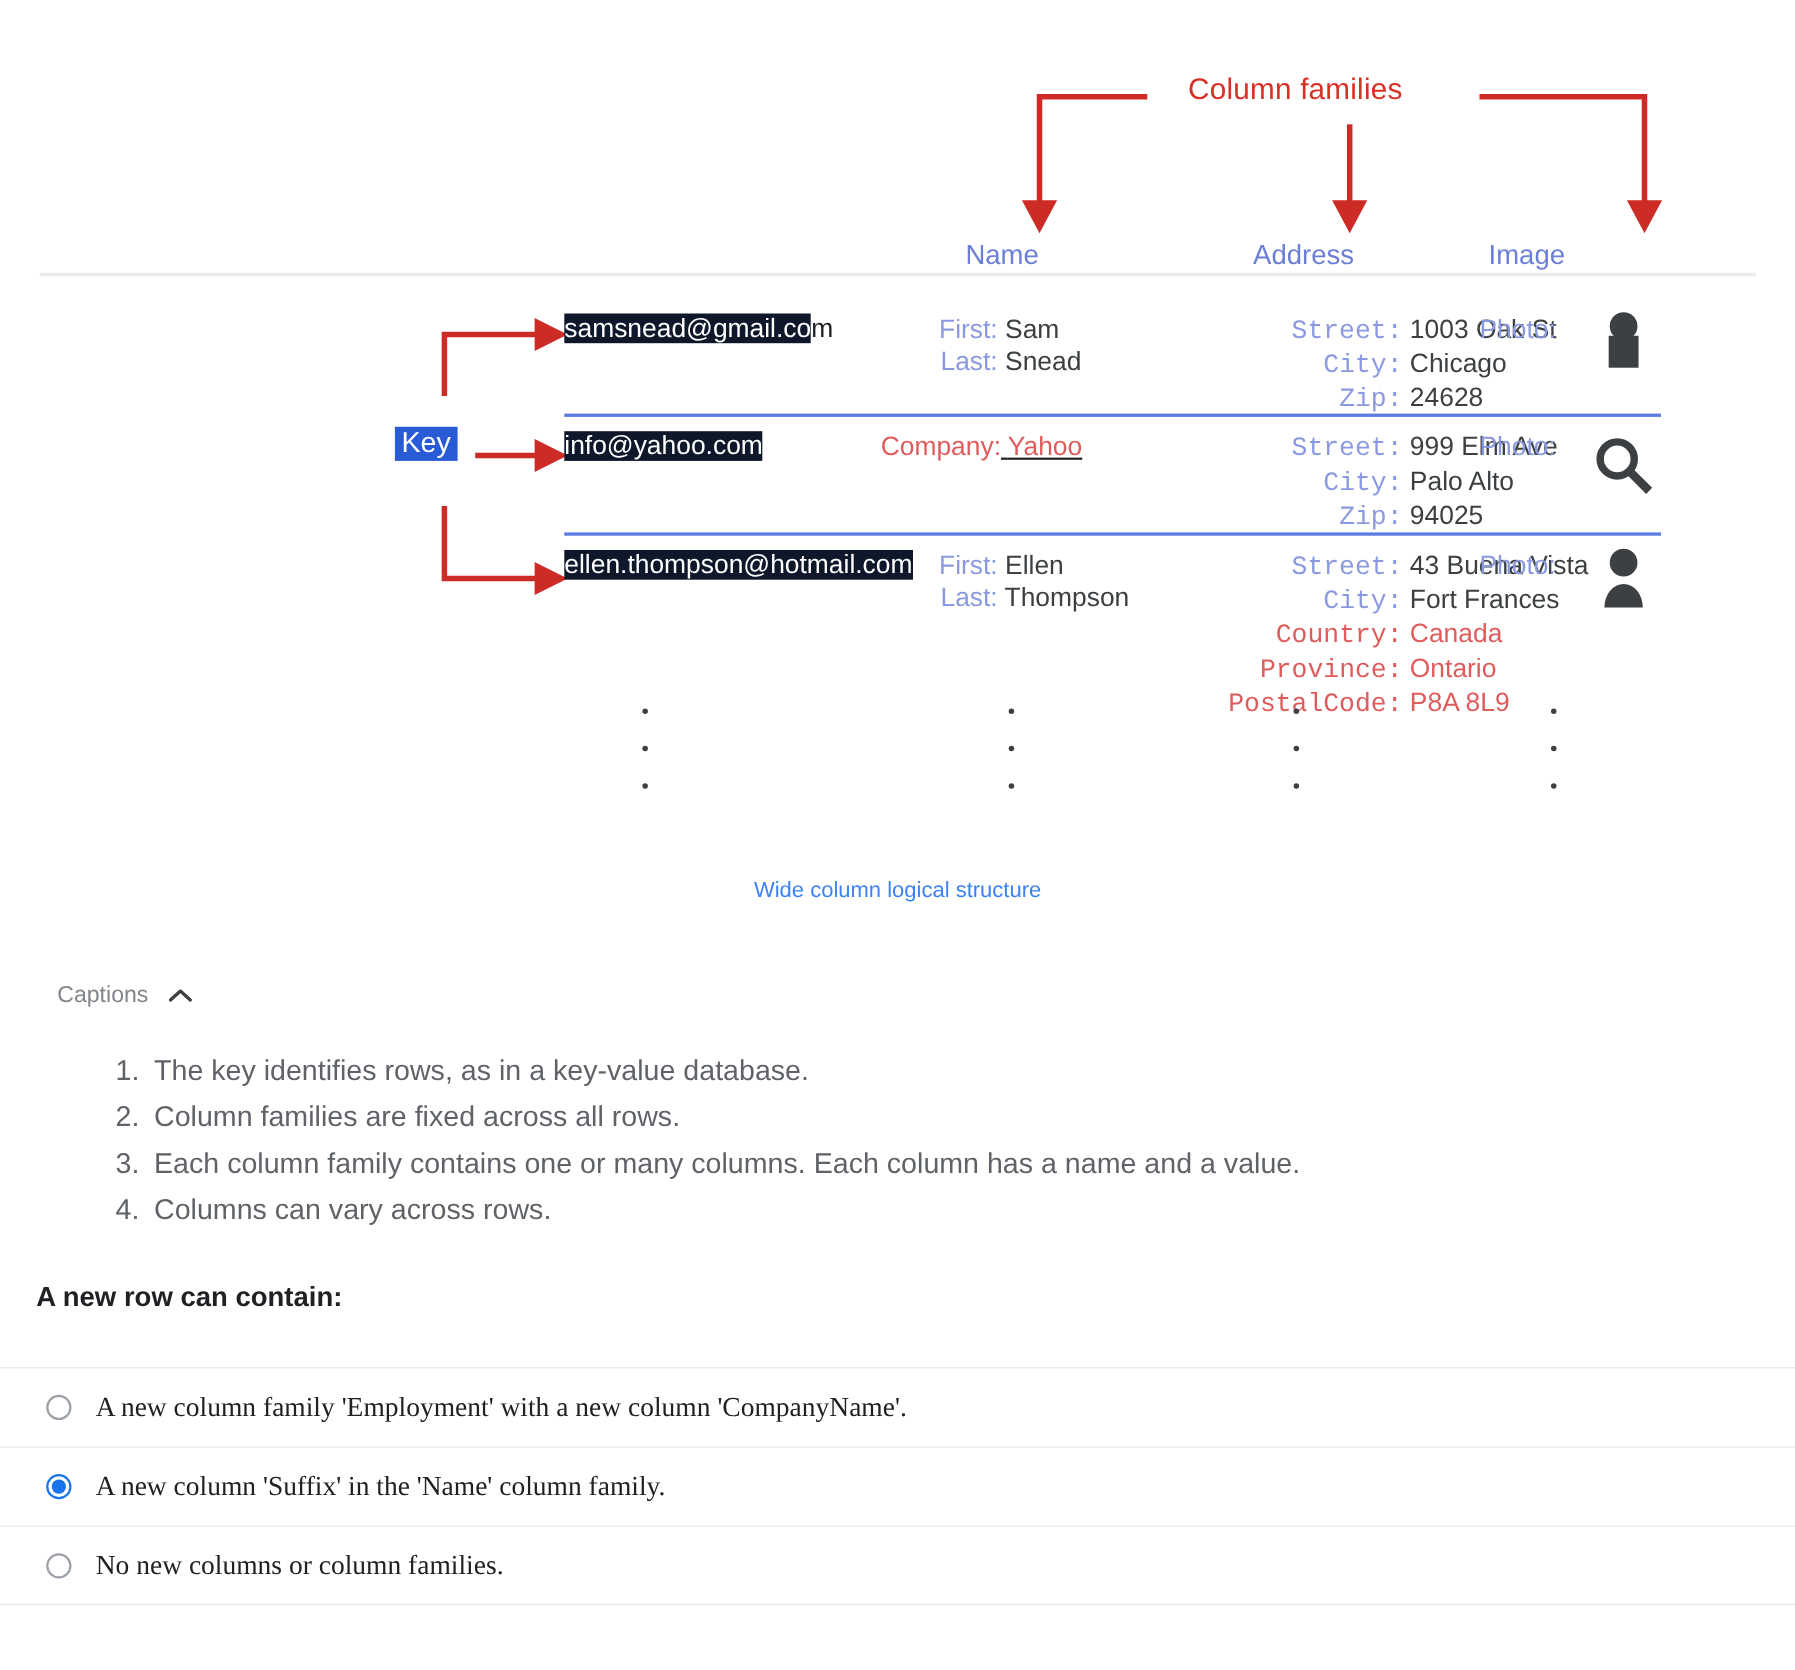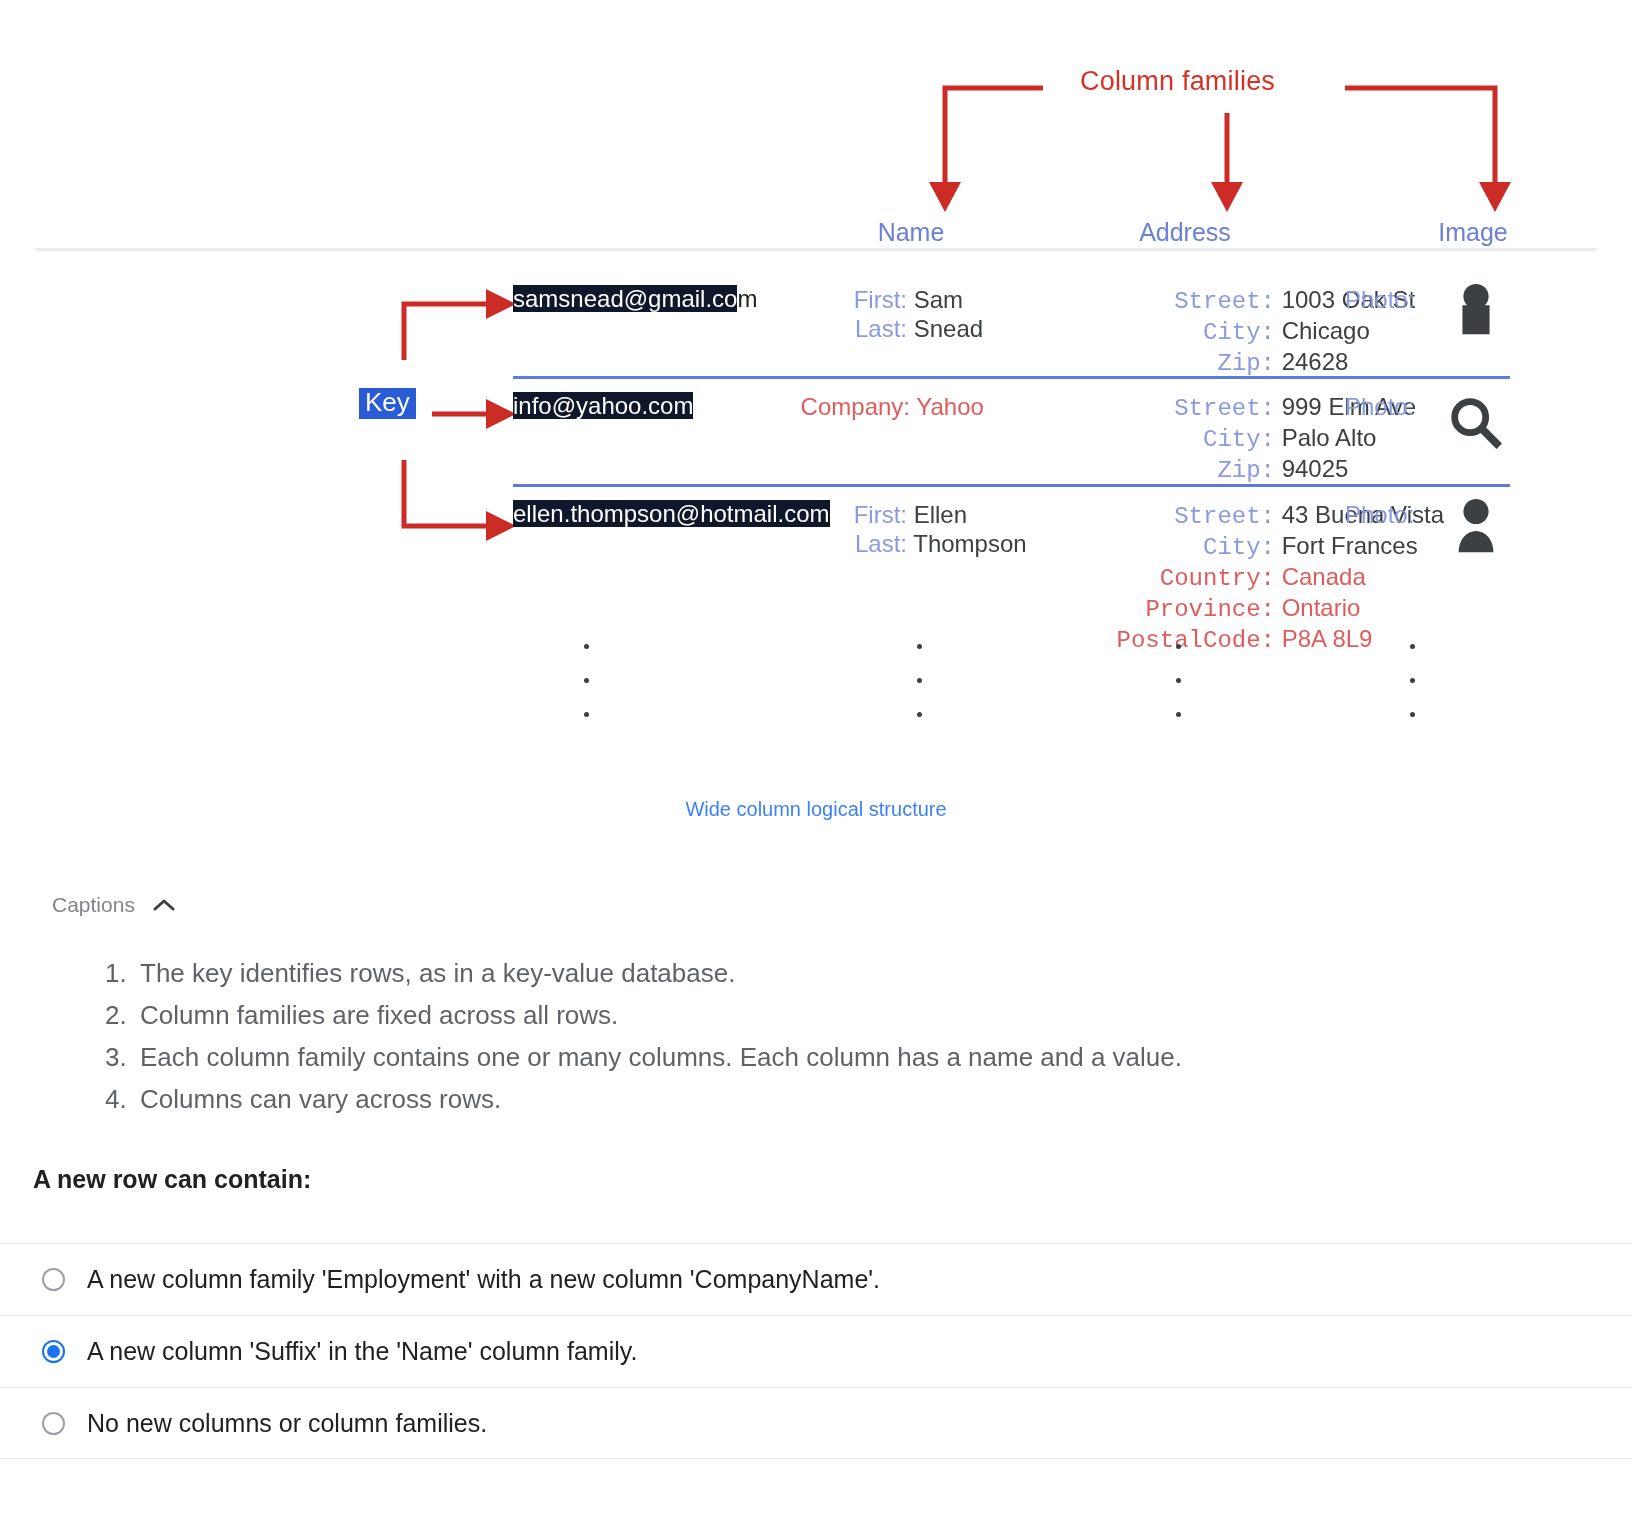--- a/index.html
+++ b/index.html
@@ -48,21 +48,21 @@
     height: 36px;
   }
   .cf-head {
     position: absolute;
     font-size: 25px;
     color: #6b7fd7;
     text-align: center;
   }
   .cf-head.name    { left: 806px; width: 210px; }
   .cf-head.address { left: 1080px; width: 210px; }
-  .cf-head.image   { left: 1368px; width: 210px; }
+  .cf-head.image   { left: 1283px; width: 210px; }
 
   .header-rule {
     position: absolute;
     left: 36px;
     top: 248px;
     width: 1560px;
     height: 3px;
     background: #e8eaed;
   }
 
@@ -197,20 +197,21 @@
     font-size: 25px;
     font-weight: bold;
     color: #202124;
   }
 
   .options {
     position: absolute;
     left: 0;
     top: 1243px;
     width: 1632px;
+    font-family: Liberation Serif, serif;
   }
   .opt {
     position: relative;
     display: flex;
     align-items: center;
     height: 72px;
     padding-left: 42px;
     border-top: 1px solid #e4e6e8;
     font-size: 25px;
     color: #202124;
@@ -301,21 +302,21 @@
     <svg class="photo-icon" viewBox="0 0 64 64">
       <circle cx="32" cy="16" r="13" fill="#3c4043"></circle>
       <rect x="18" y="25" width="28" height="30" fill="#3c4043"></rect>
     </svg>
   </div>
 
   <div class="row" style="top:392px;">
     <div class="rowline"></div>
     <div class="rowkey"><span class="hl">info@yahoo.com</span><span class="plain"></span></div>
 
-    <div class="cellblock col-name" style="left:275px;">
+    <div class="cellblock col-name" style="left:275px;text-decoration:underline;">
       <span class="ln red"><span class="lbl" style="width:135px;">Company:</span> <span class="val">Yahoo</span></span>
     </div>
 
     <div class="cellblock col-addr">
       <span class="ln"><span class="lbl">Street:</span> <span class="val">999 Elm Ave</span></span>
       <span class="ln"><span class="lbl">City:</span> <span class="val">Palo Alto</span></span>
       <span class="ln"><span class="lbl">Zip:</span> <span class="val">94025</span></span>
     </div>
 
     <div class="cellblock col-img">

